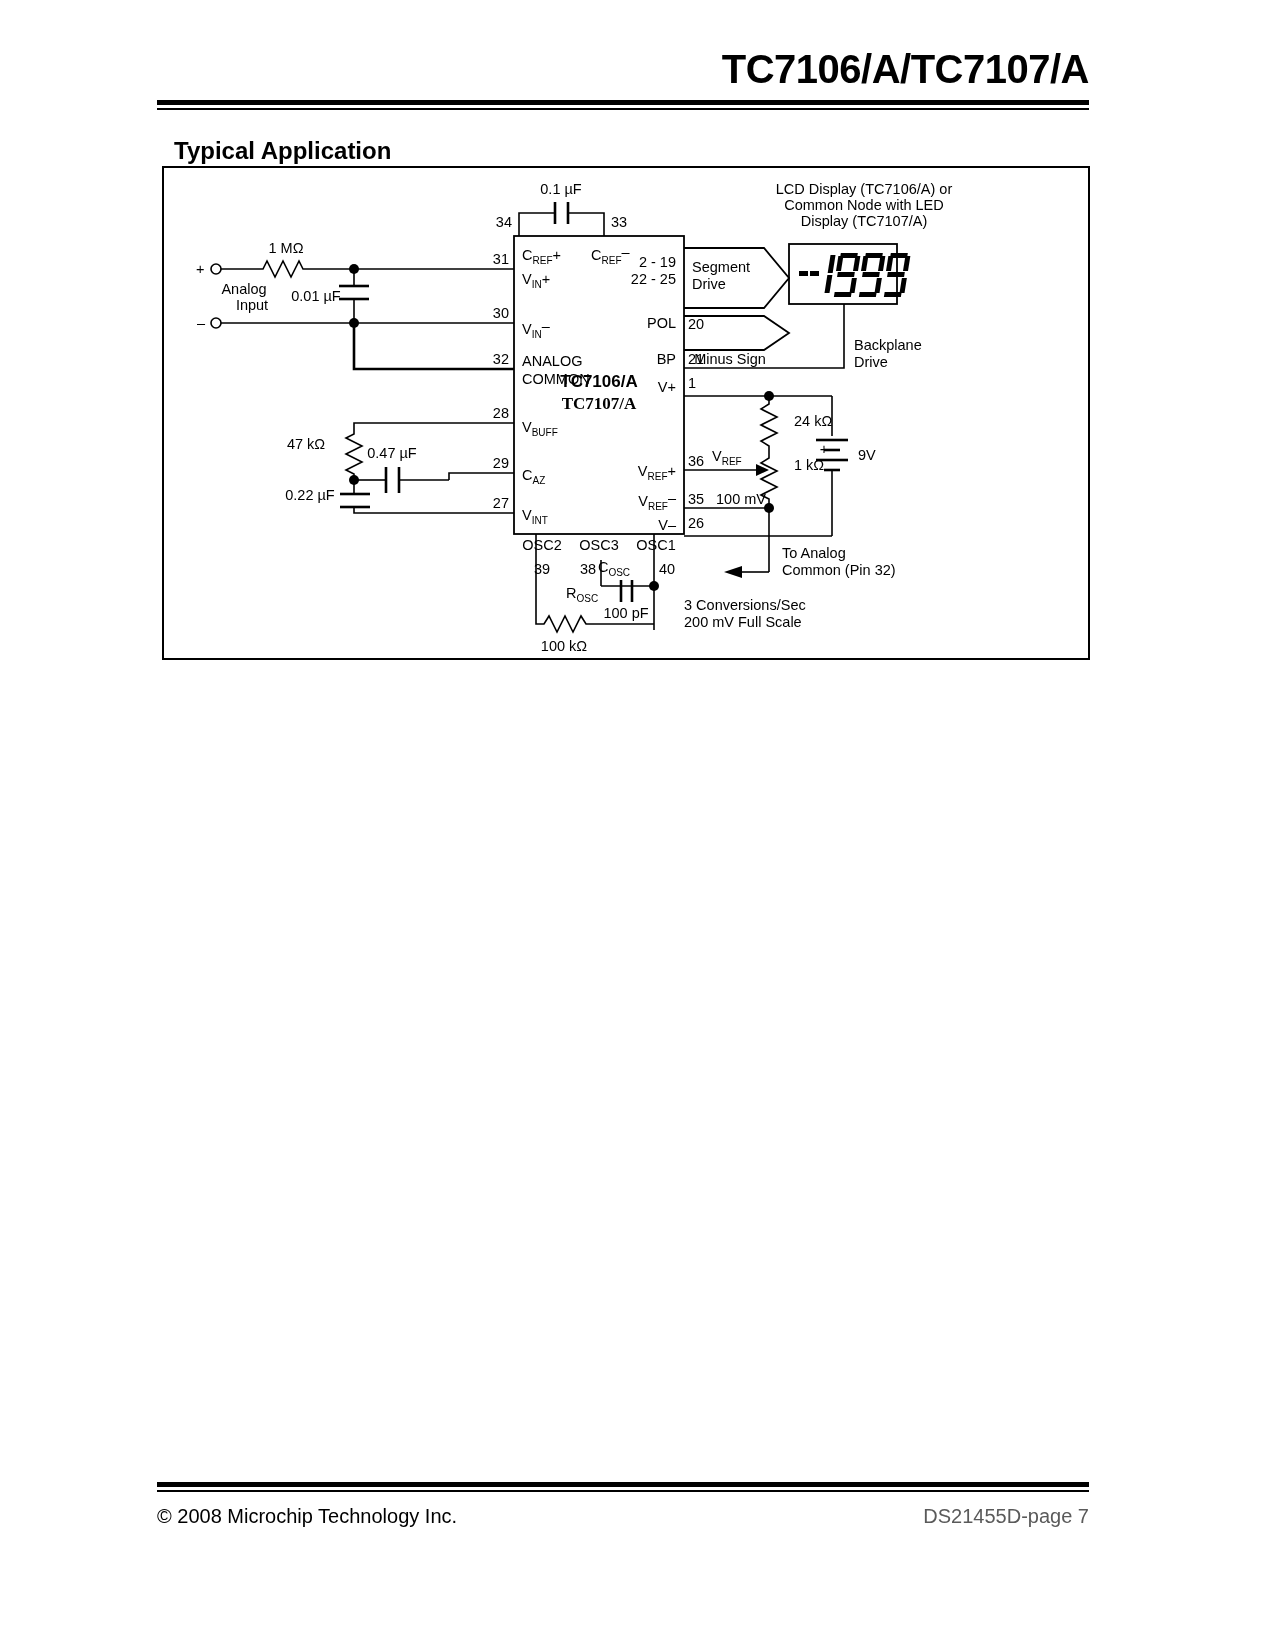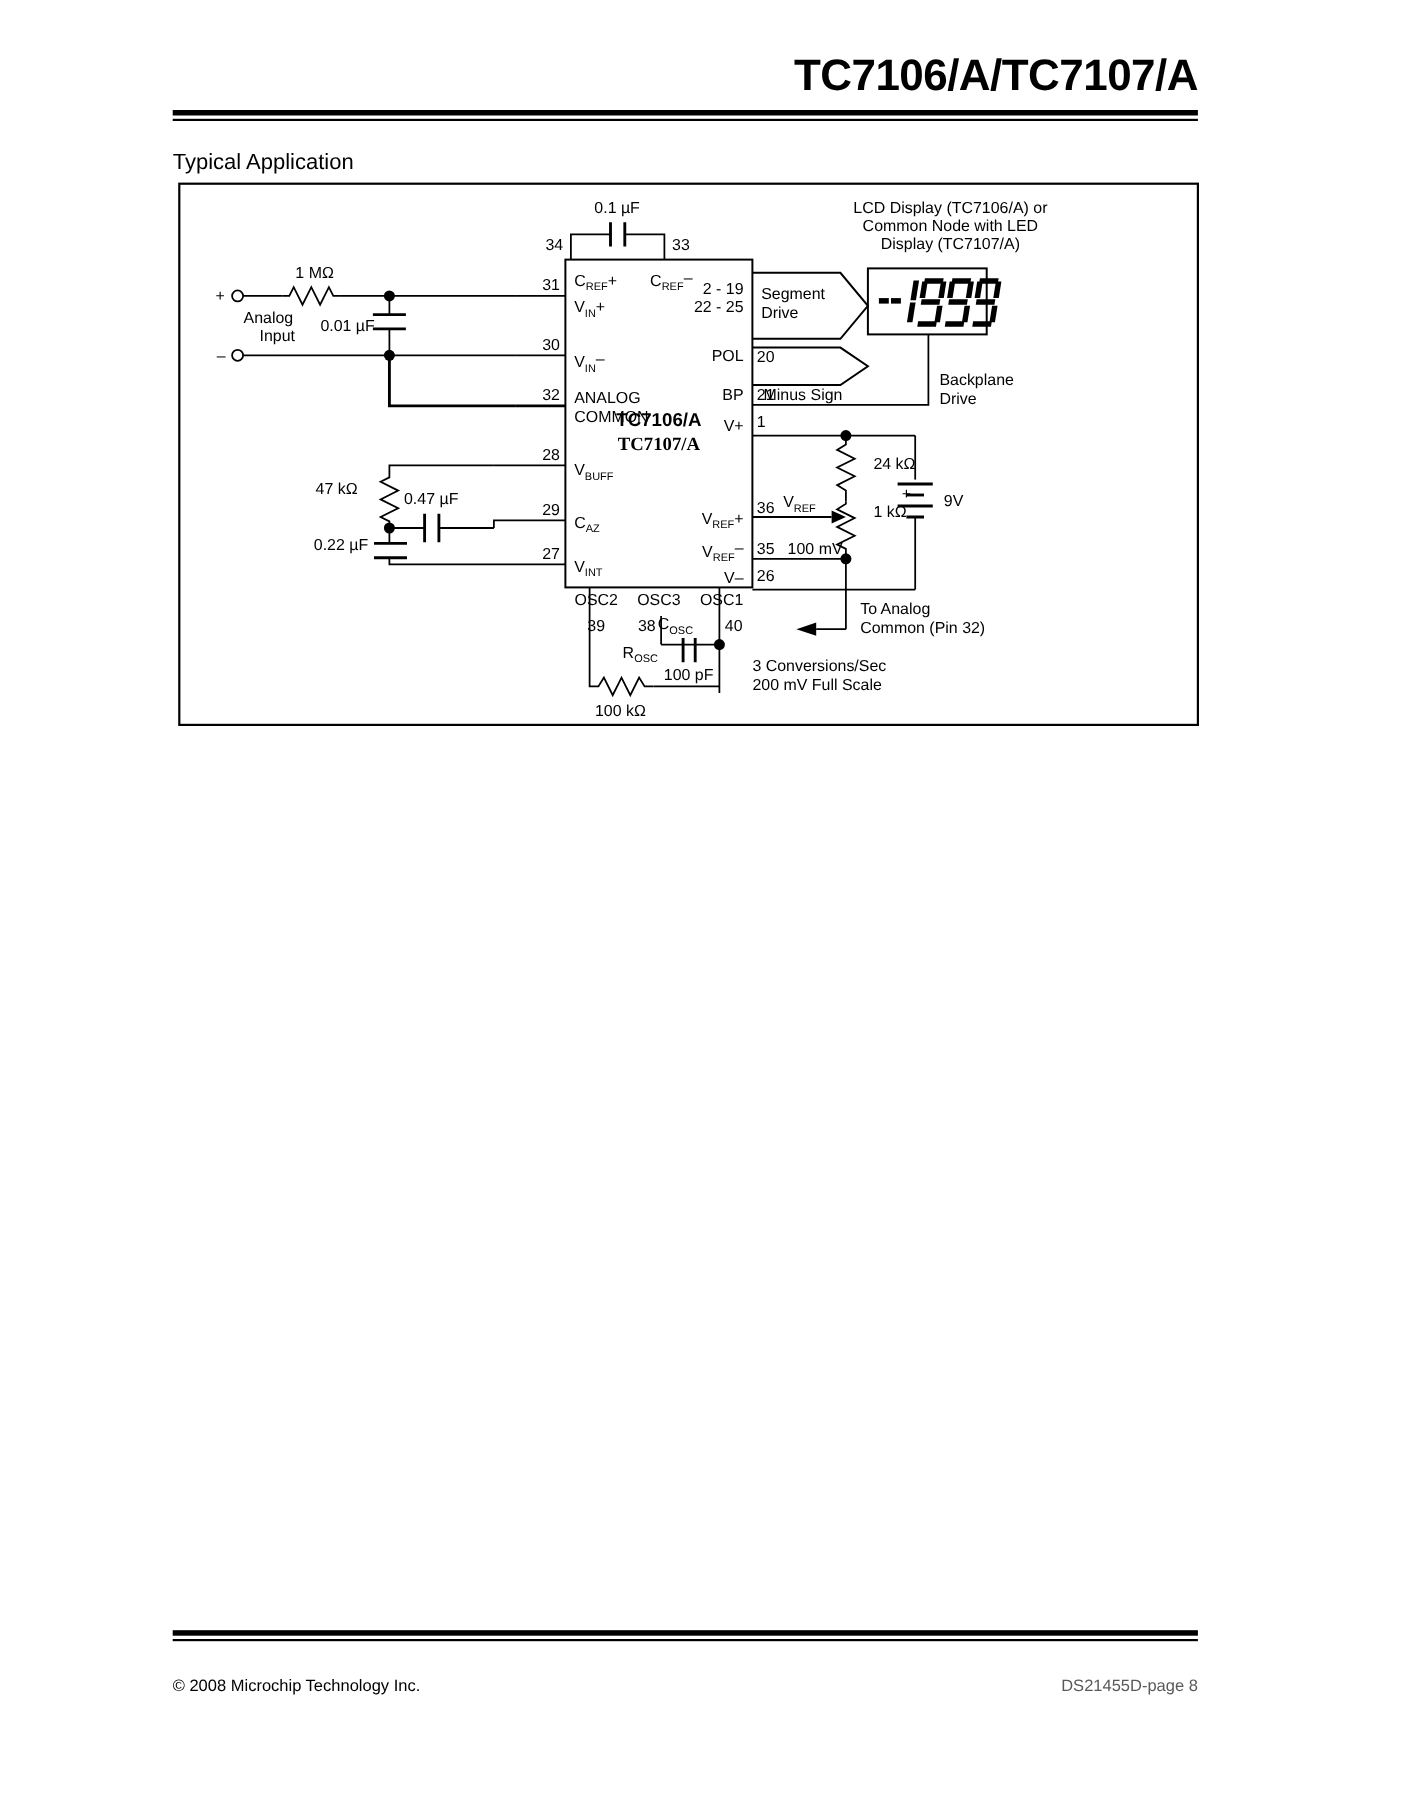--- a/index.html
+++ b/index.html
@@ -43,24 +43,24 @@
   }
   .rule-thin {
     margin-top: 3px;
     height: 2px;
     background: #000;
   }
 
   
   .section-heading {
     position: absolute;
-    left: 157px;
+    left: 174px;
     top: 137px;
-    font-size: 20px;
-    font-weight: normal;
+    font-size: 24px;
+    font-weight: bold;
   }
 
   
   .figure-box {
     position: absolute;
     left: 162px;
     top: 166px;
     width: 928px;
     height: 494px;
     border: 2px solid #000;
@@ -83,24 +83,24 @@
   .footer-rule-thick {
     height: 5px;
     background: #000;
   }
   .footer-rule-thin {
     margin-top: 3px;
     height: 2px;
     background: #000;
   }
   .footer-row {
-    margin-top: 32px;
+    margin-top: 13px;
     display: flex;
     justify-content: space-between;
-    font-size: 15px;
+    font-size: 20px;
     align-items: center;
   }
   .footer-right {
     color: #5a5a5a;
   }
 
   
   svg text {
     font-family: "Liberation Sans", sans-serif;
     fill: #000;
@@ -345,17 +345,17 @@
       <text x="520" y="459" class="t">200 mV Full Scale</text>
 
     </svg>
   </div>
 
   <div class="page-footer">
     <div class="footer-rule-thick"></div>
     <div class="footer-rule-thin"></div>
     <div class="footer-row">
       <div>© 2008 Microchip Technology Inc.</div>
-      <div class="footer-right">DS21455D-page 8</div>
+      <div class="footer-right">DS21455D-page 7</div>
     </div>
   </div>
 
 </div>
 
 </body></html>

